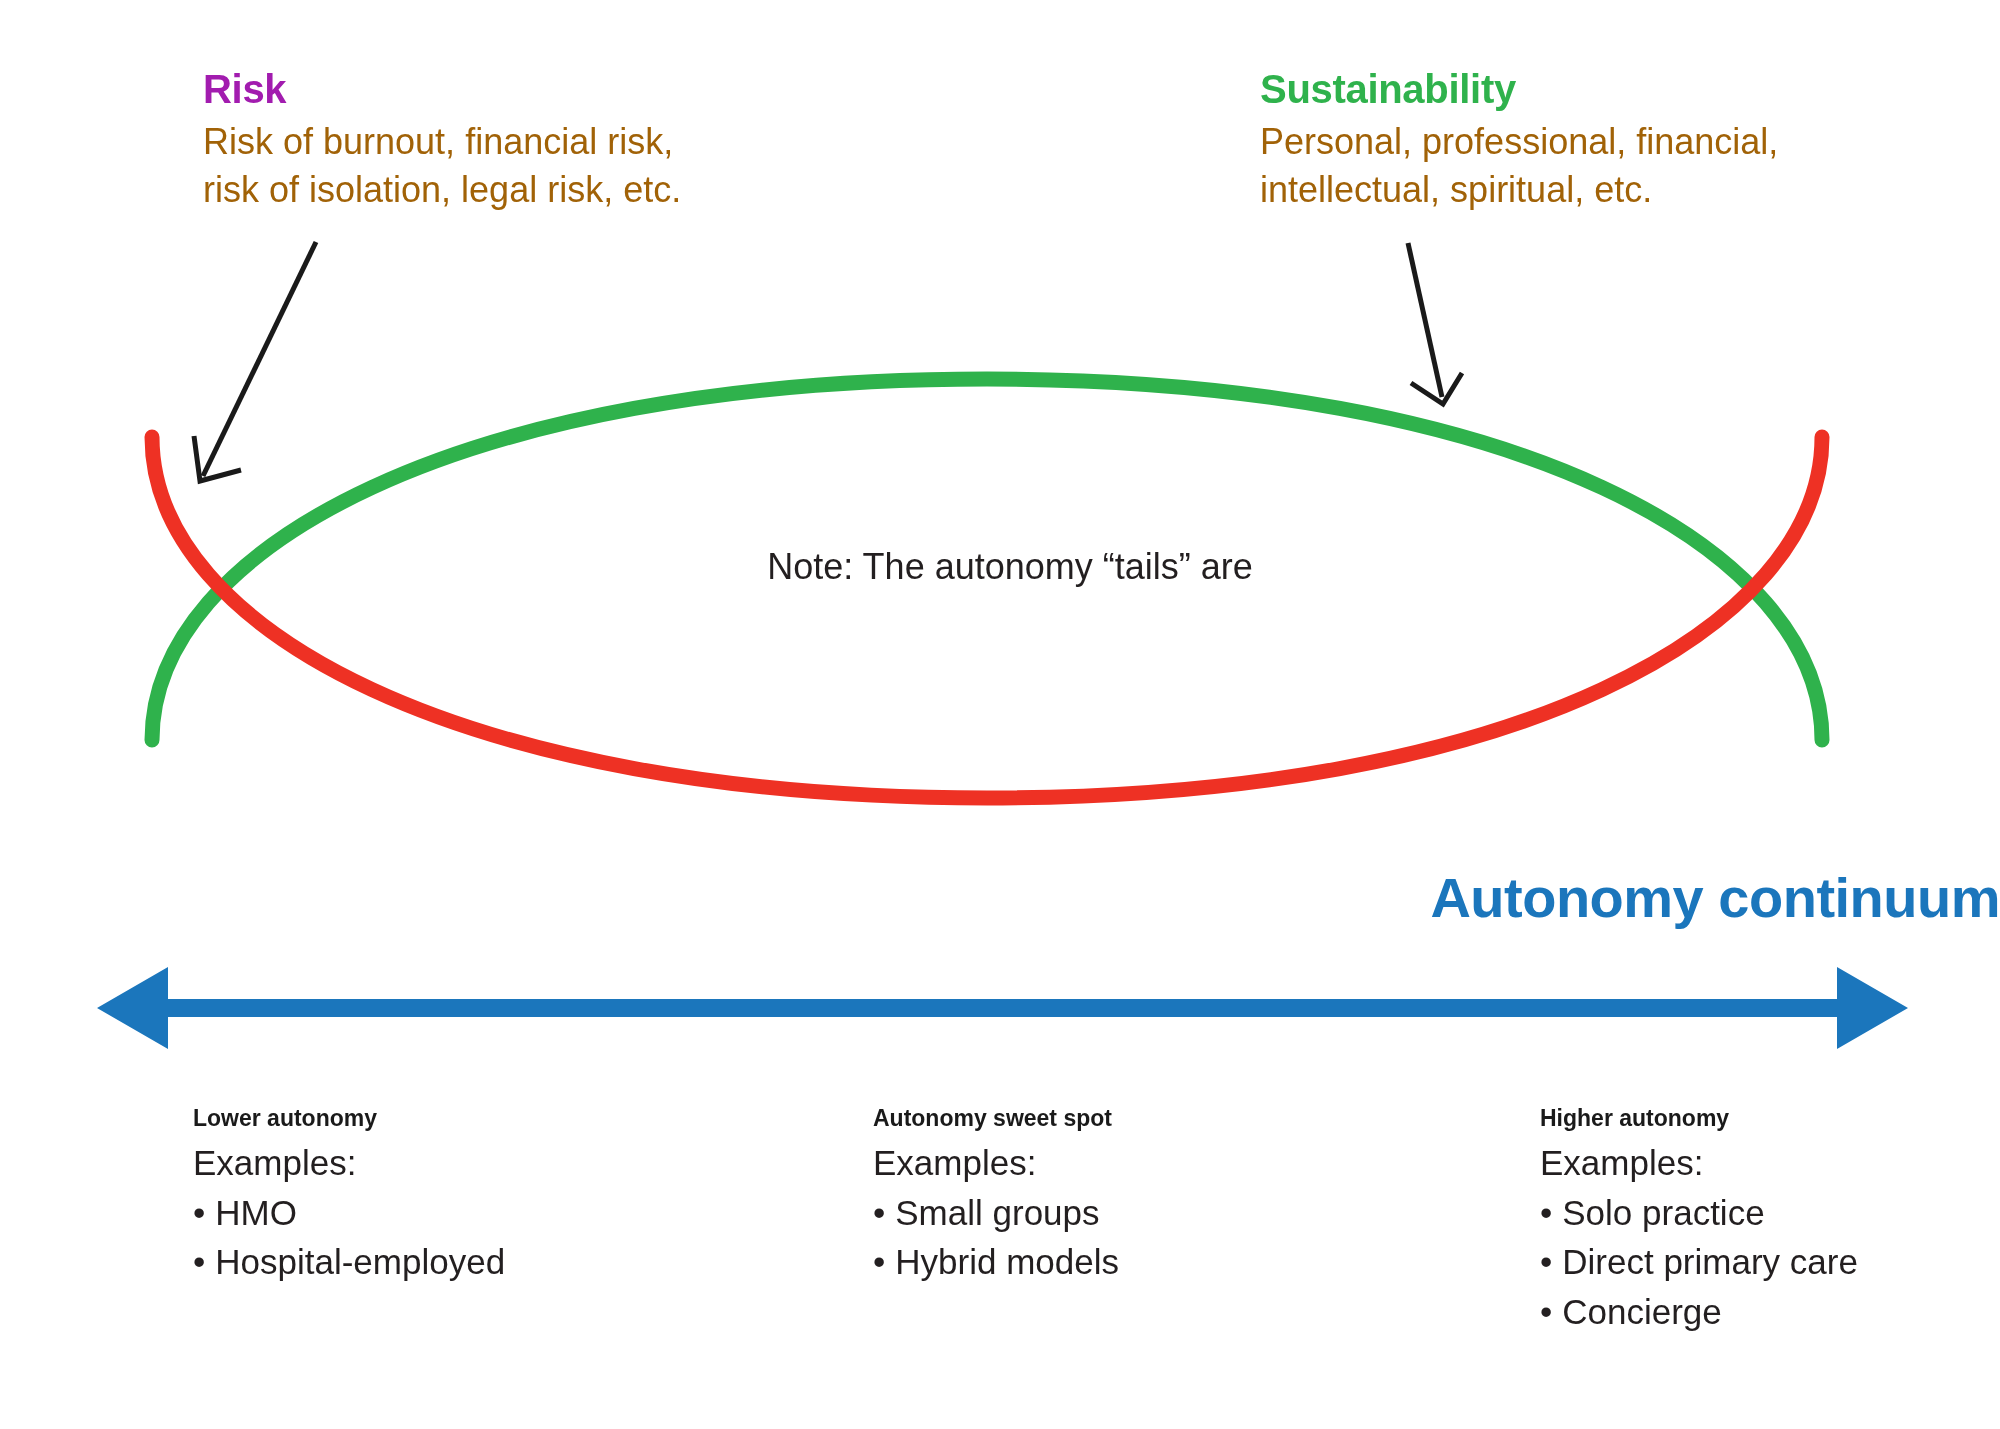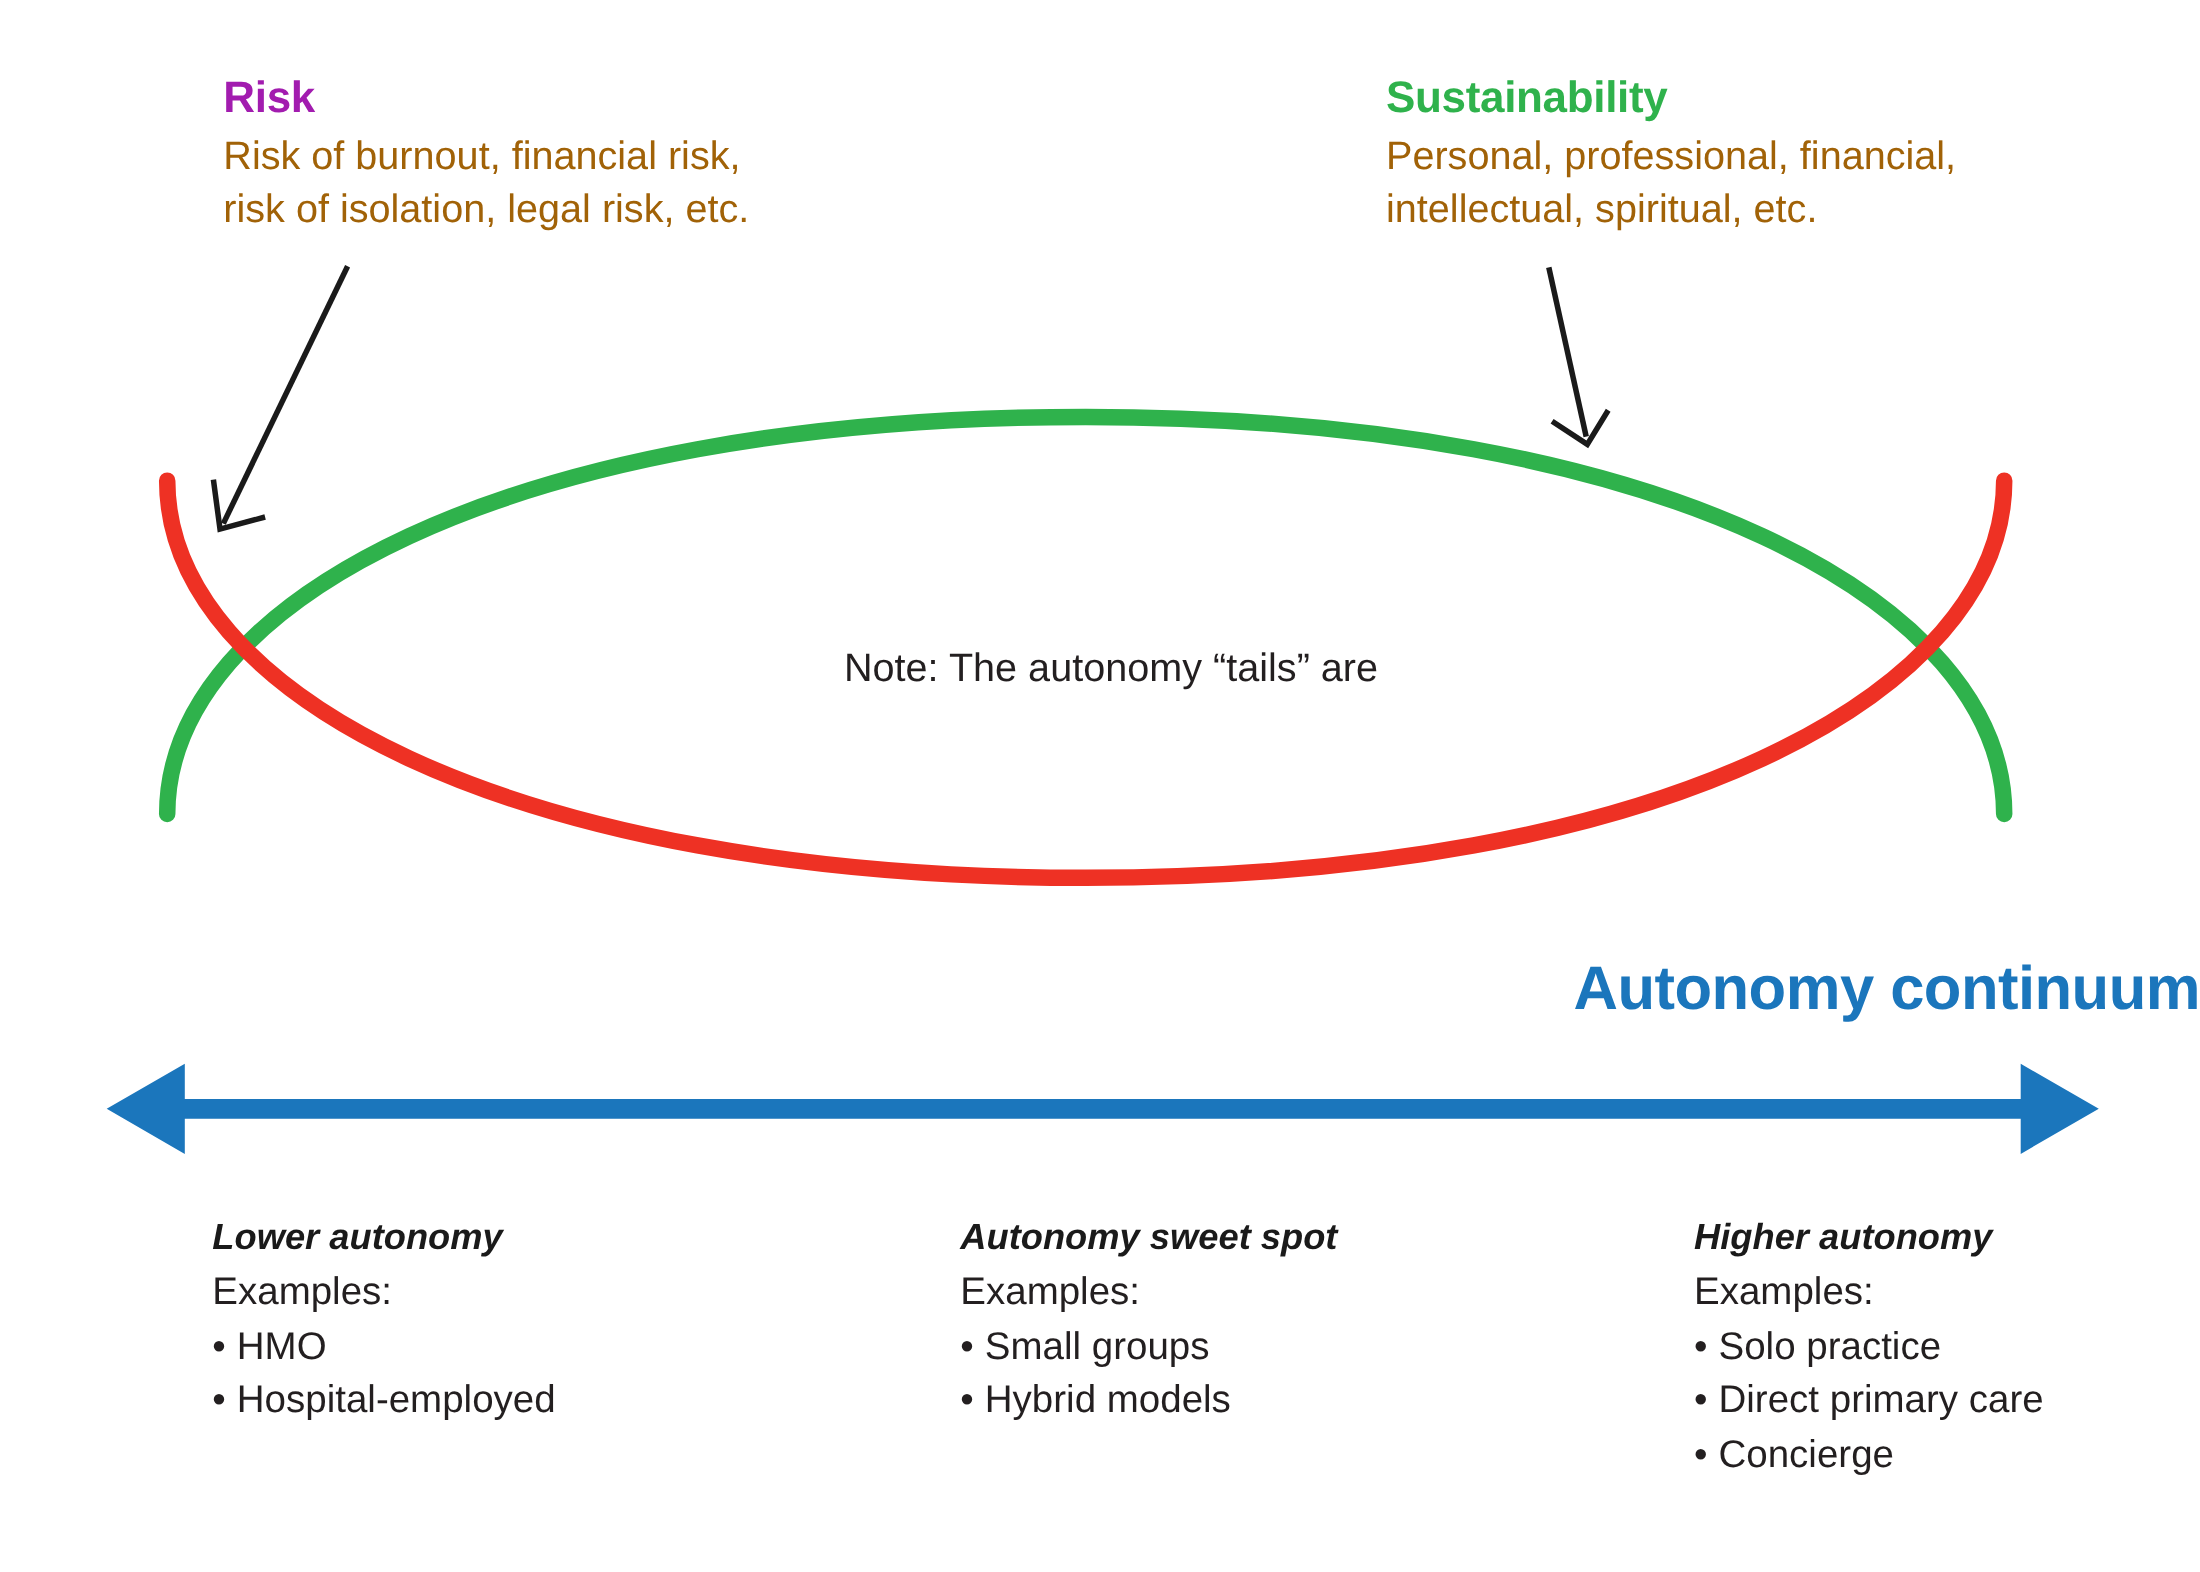--- a/index.html
+++ b/index.html
@@ -56,44 +56,43 @@
   #center-note {
     position: absolute;
     left: 650px;
     top: 543px;
     width: 720px;
     text-align: center;
     font-size: 36px;
     line-height: 1.35;
     color: #231f20;
   }
-  #center-note div { white-space: nowrap; margin-top: 40px; }
+  #center-note div { white-space: nowrap; }
 
   
   #continuum-title {
     position: absolute;
     left: 0;
     top: 865px;
     width: 2000px;
     text-align: right;
     font-size: 56px;
     font-weight: bold;
     color: #1b76bc;
     letter-spacing: -0.5px;
   }
 
   
   .column { position: absolute; top: 1105px; }
   .column-title {
-    font-size: 33px;
+    font-size: 23px;
     font-weight: bold;
     color: #1a1a1a;
     margin: 0 0 11px 0;
     white-space: nowrap;
-    font-style: italic;
   }
   .column-subtitle {
     font-size: 35px;
     color: #231f20;
     margin: 0 0 6px 0;
     white-space: nowrap;
   }
   .column-list {
     list-style: none;
     margin: 0;

